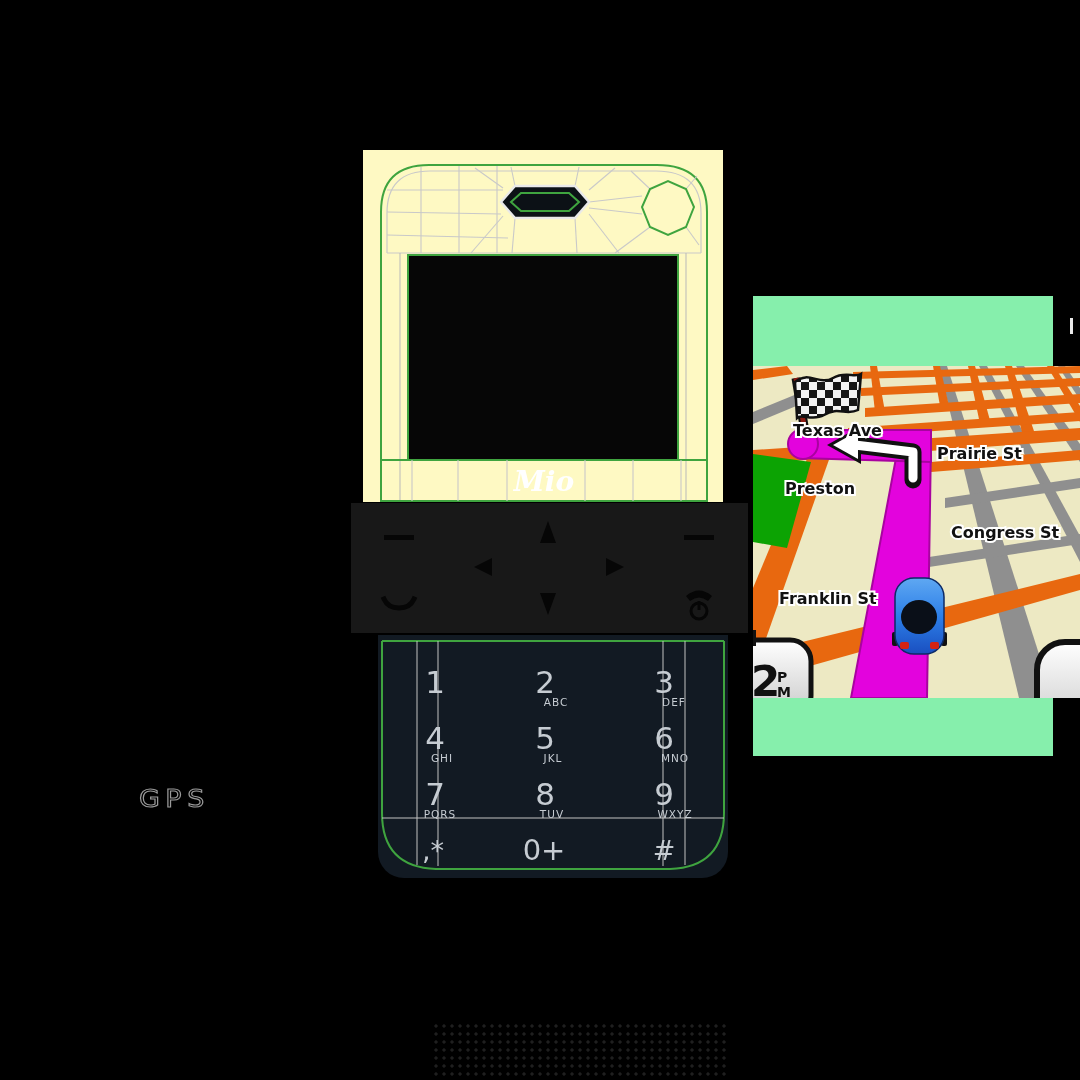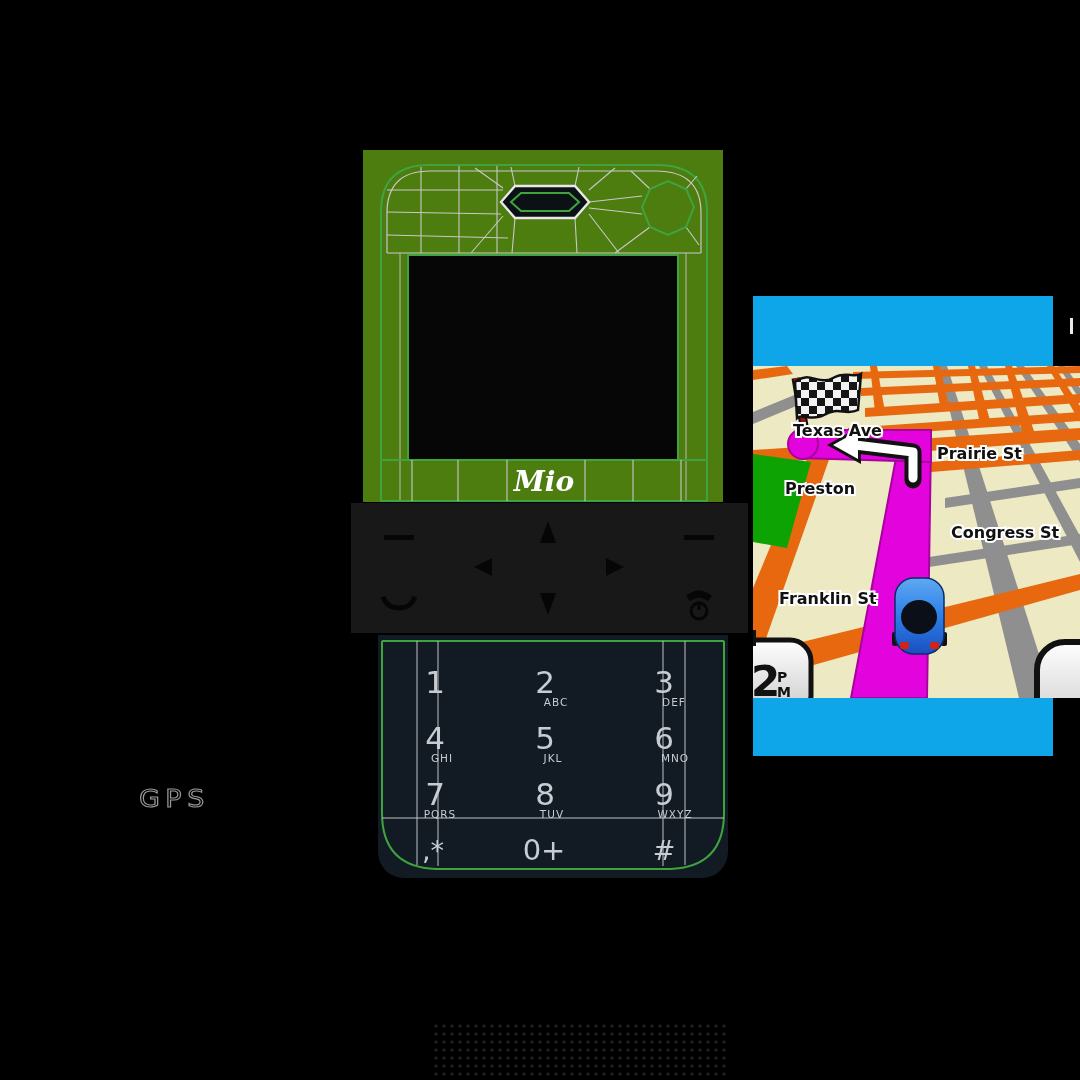--- a/index.html
+++ b/index.html
@@ -1,26 +1,26 @@
 <!DOCTYPE html>
 <html><head>
 <meta charset="utf-8">
 <style>
   html,body{margin:0;padding:0;background:#000;}
   #stage{position:relative;width:1080px;height:1080px;background:#000;overflow:hidden;
          font-family:"DejaVu Sans",sans-serif;}
   .abs{position:absolute;}
   svg{display:block;}
   
-  #phone-top{left:363px;top:150px;width:360px;height:352px;background:#4d7c0f;}
+  #phone-top{left:363px;top:150px;width:360px;height:352px;background:#fef9c3;}
   #control-panel{left:351px;top:503px;width:397px;height:130px;background:#181818;}
   #keypad{left:378px;top:635px;width:350px;height:243px;background:#121a23;
           border-bottom-left-radius:26px;border-bottom-right-radius:26px;}
   
-  #map-panel{left:753px;top:296px;width:300px;height:460px;background:#0ea5e9;}
+  #map-panel{left:753px;top:296px;width:300px;height:460px;background:#86efac;}
   #map-wrap{position:absolute;left:0;top:70px;width:327px;height:332px;overflow:hidden;}
   #edge-tick{position:absolute;left:317px;top:22px;width:3px;height:16px;background:#e9e9e9;}
   
   #gps-mark{left:130px;top:780px;width:110px;height:38px;}
   
   #grille{left:432px;top:1022px;width:298px;height:58px;
           background-image:radial-gradient(circle,#1f1f1f 1.5px,rgba(0,0,0,0) 1.7px);
           background-size:8px 8px;}
   .keytxt{fill:#c6ccd2;}
   .maplbl{font-weight:bold;font-size:16px;fill:#111;stroke:#fff;stroke-width:4px;

